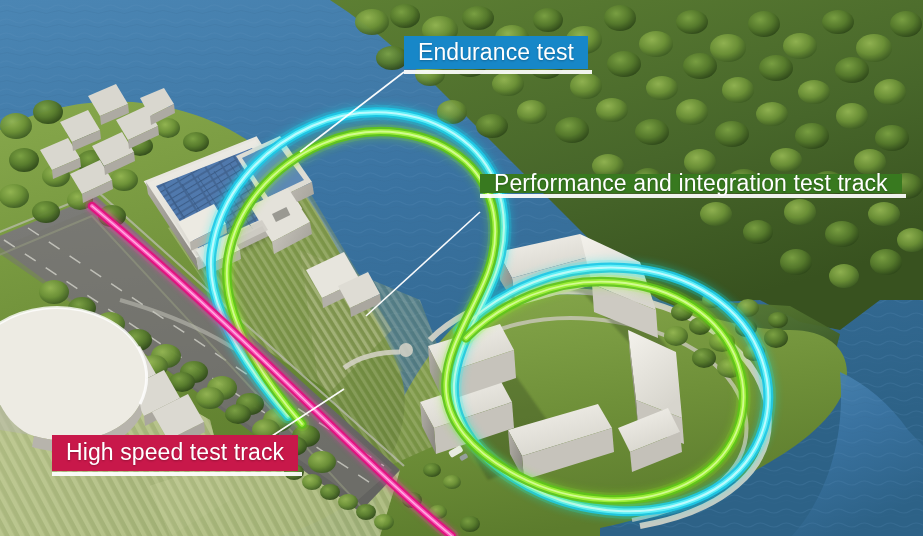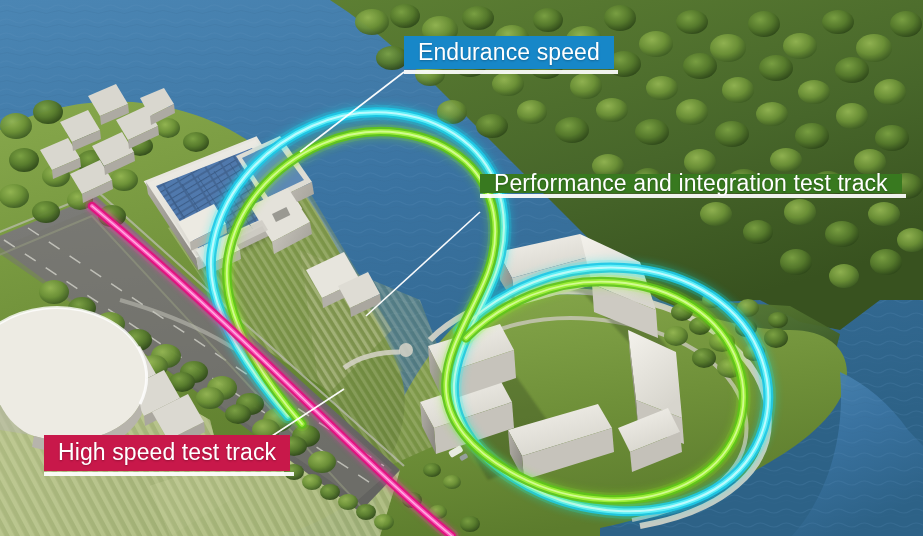--- a/index.html
+++ b/index.html
@@ -46,21 +46,21 @@
     height: 4px;
     background: rgba(255,255,255,.92);
   }
   #label-endurance {
     left: 404px;  top: 36px;   height: 33px;
   }
   #label-performance {
     left: 480px;  top: 174px;  height: 19px;
   }
   #label-highspeed {
-    left: 44px;   top: 435px;  height: 36px;
+    left: 52px;   top: 435px;  height: 36px;
   }
 </style>
 </head>
 <body>
 
 <div id="scene">
 
   <svg class="layer" viewBox="0 0 923 536" preserveAspectRatio="none">
     <defs>
       <linearGradient id="gWater" x1="0" y1="0" x2="0.4" y2="1">
@@ -558,21 +558,21 @@
 
   <svg class="layer" viewBox="0 0 923 536" preserveAspectRatio="none">
     <g stroke="#ffffff" stroke-width="1.6" fill="none" opacity=".97">
       <path d="M404,72 L300,152"></path>
       <path d="M480,212 L366,316"></path>
       <path d="M272,436 L344,389"></path>
     </g>
   </svg>
 
   <div class="callout" id="label-endurance" style="background: rgb(23, 135, 200);">
-    <span>Endurance speed</span>
+    <span>Endurance test</span>
   </div>
 
   <div class="callout" id="label-performance" style="background: rgb(56, 121, 31);">
     <span>Performance and integration test track</span>
   </div>
 
   <div class="callout" id="label-highspeed" style="background: rgb(200, 24, 74);">
     <span>High speed test track</span>
   </div>
 

